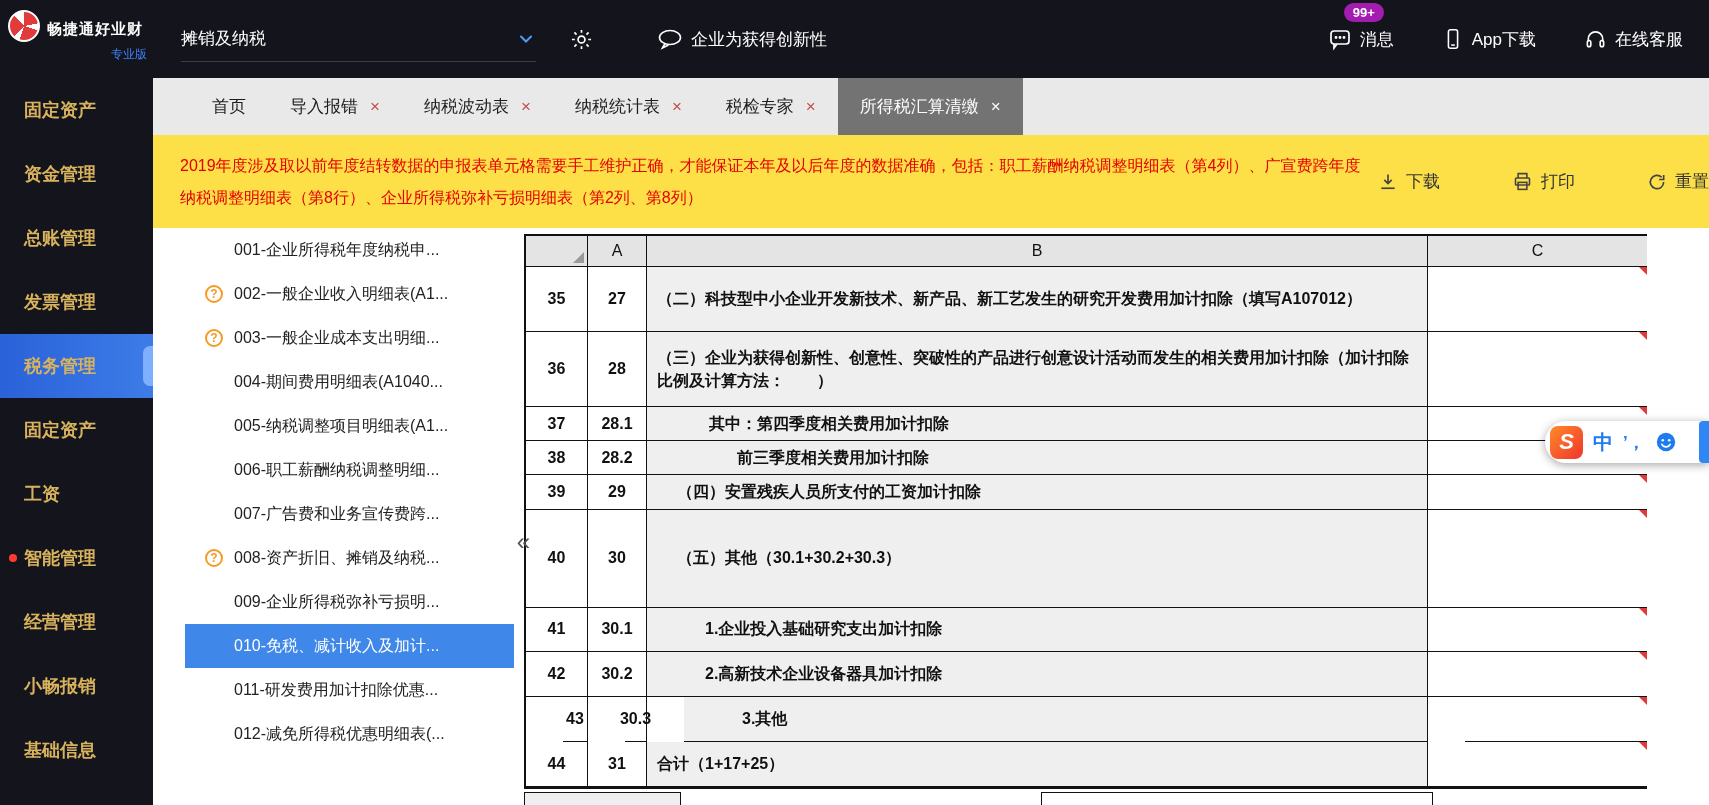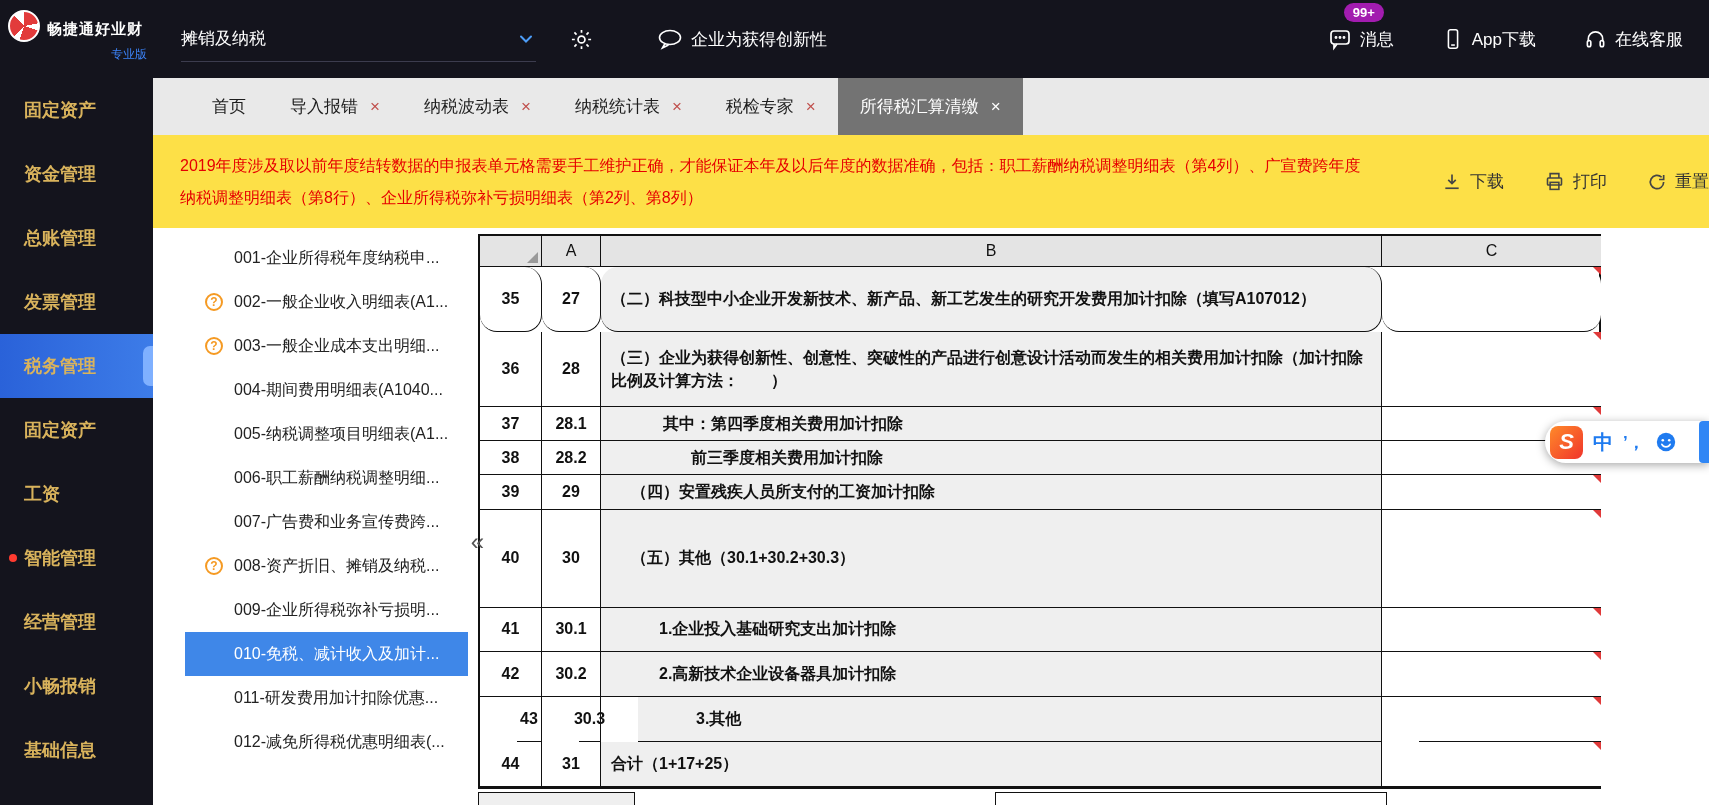--- a/index.html
+++ b/index.html
@@ -43,26 +43,26 @@
   
   .tabbar { height:57px; background:#e9e9e9; display:flex; align-items:stretch; padding-left:37px; flex:none; }
   .tab { display:flex; align-items:center; gap:12px; padding:0 22px; font-size:17px; color:#1d1d1d; cursor:pointer; }
   .tab-close { font-size:17px; color:#c0504d; cursor:pointer; line-height:1; }
   .tab.active { background:#737373; color:#fff; }
   .tab.active .tab-close { color:#fff; }
 
   
   .notice { height:93px; background:#fde047; display:flex; align-items:center; padding-left:27px; flex:none; position:relative; }
   .notice-text { color:#e60000; font-size:16px; line-height:1.95; width:1185px; }
-  .notice-actions { margin-left:auto; display:flex; gap:40px; color:#333; font-size:17px; }
+  .notice-actions { margin-left:auto; display:flex; gap:72px; color:#333; font-size:17px; }
 
   
   .workspace { flex:1; display:flex; background:#fff; position:relative; min-height:0; }
 
-  .report-panel { width:325px; flex:none; background:#fff; padding-top:8px; position:relative; }
+  .report-panel { width:371px; flex:none; background:#fff; padding-top:0; position:relative; }
   .report-item { height:44px; display:flex; align-items:center; padding-left:81px; font-size:16px;
                  color:#222; position:relative; cursor:pointer; white-space:nowrap; }
   .help-badge { position:absolute; left:52px; top:13px; width:18px; height:18px; border:2px solid #f59a23;
                 border-radius:50%; color:#f59a23; font-size:12px; font-weight:bold; display:flex;
                 align-items:center; justify-content:center; }
   .report-item.selected { background:#3f87e8; color:#fff; margin-left:32px; margin-right:10px; padding-left:49px; }
   .collapse-handle { position:absolute; right:-6px; top:300px; font-size:24px; color:#555; cursor:pointer; z-index:3; }
 
   .sheet-area { flex:1; position:relative; background:#fff; min-width:0; }
   .grid { position:absolute; top:6px; left:0; width:1123px; border:2px solid #111; background:#fff; }
@@ -70,21 +70,21 @@
   .grid-row > div { border-right:1px solid #111; border-bottom:1px solid #111; position:relative;
                     display:flex; align-items:center; justify-content:center; font-weight:bold;
                     color:#111; font-size:16px; background:#fff; }
   .grid-row > div:last-child { border-right:none; }
   .grid-row.header > div { background:#e4e4e4; font-weight:normal; height:31px; }
   .corner::after { content:""; position:absolute; right:3px; bottom:3px;
                    border-bottom:11px solid #9a9a9a; border-left:11px solid transparent; }
   .cell-b { justify-content:flex-start !important; text-align:left; padding:5px 10px; background:#efefef !important; line-height:1.45; }
   .cell-c::before { content:""; position:absolute; top:0; right:0;
                     border-top:8px solid #e03a3a; border-left:8px solid transparent; }
-  .rr35 > div { min-height:65px;border-radius:17px; } .rr36 > div { min-height:75px; }
+  .rr35 > div { min-height:65px; } .rr36 > div { min-height:75px; }
   .rr37 > div { min-height:33px; } .rr38 > div { min-height:33px; } .rr39 > div { min-height:33px; }
   .rr40 > div { min-height:98px; } .rr41 > div { min-height:44px; }
   .rr42 > div { min-height:45px; } .rr43 > div { min-height:45px;margin-left:37px; } .rr44 > div { min-height:45px; }
   .ind-s { padding-left:30px !important; }
   .ind-m { padding-left:58px !important; }
   .ind-a { padding-left:62px !important; }
   .ind-b { padding-left:90px !important; }
   .partial-cell-left { position:absolute; left:0; top:564px; width:157px; height:20px;
                        background:#efefef; border:1px solid #111; }
   .partial-cell-mid { position:absolute; left:517px; top:564px; width:392px; height:20px;

